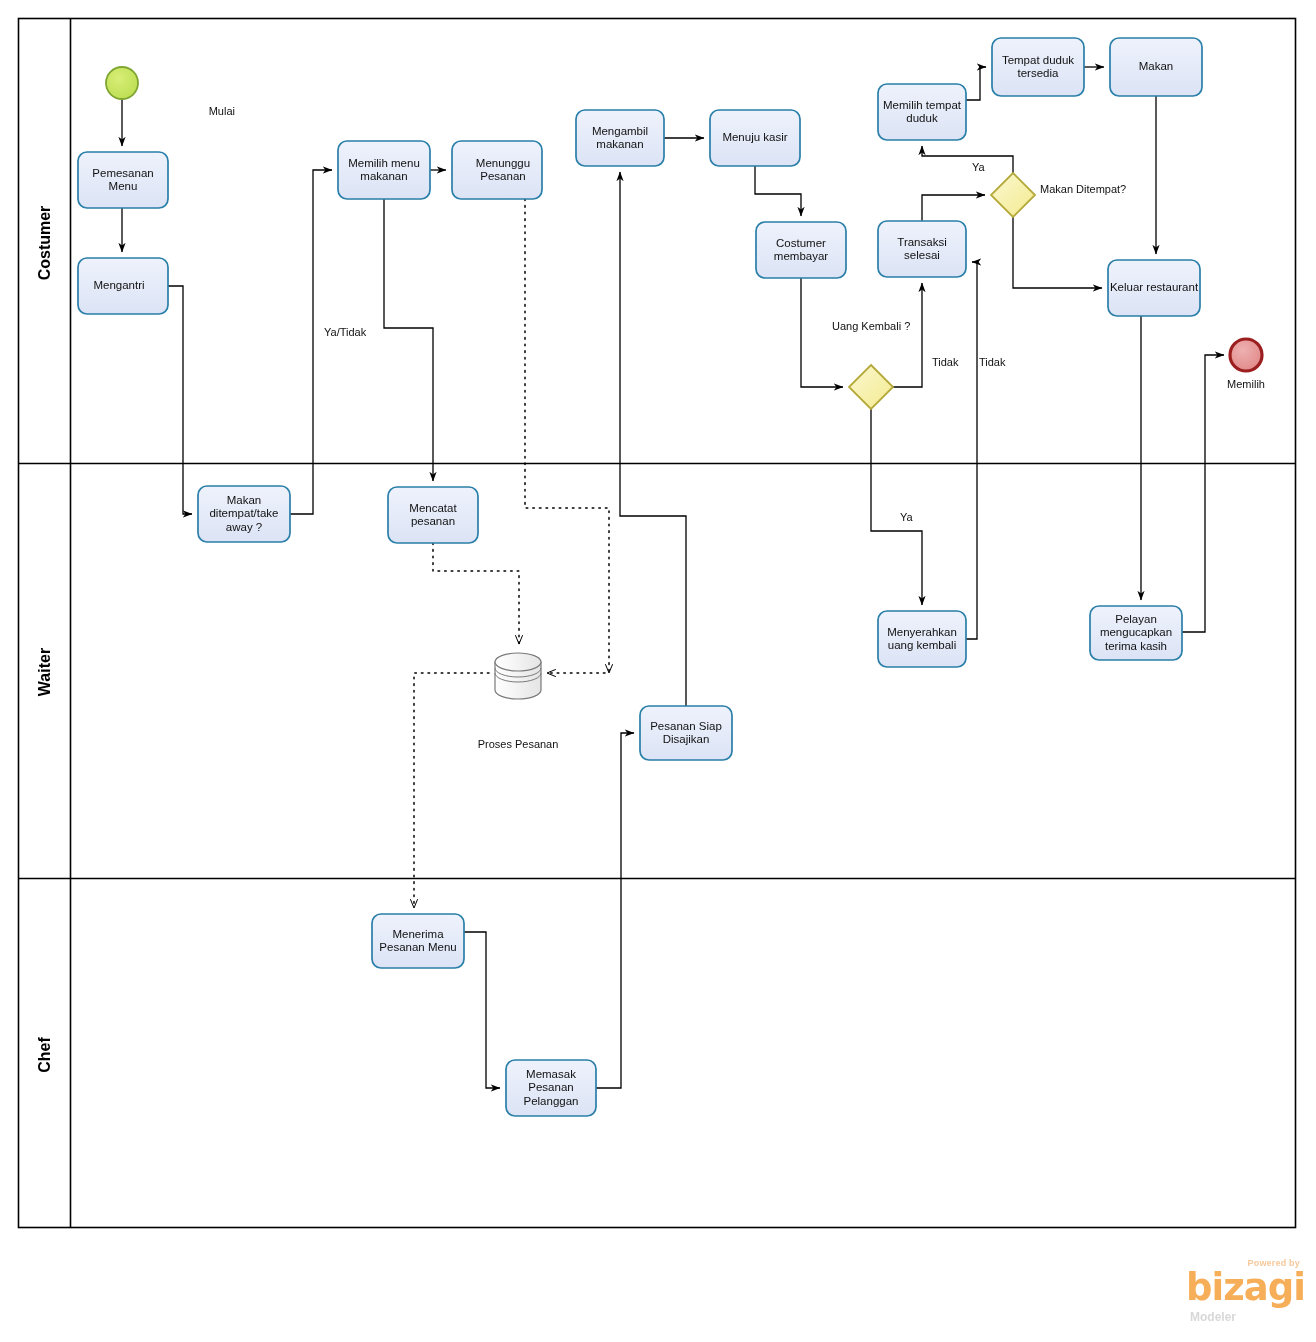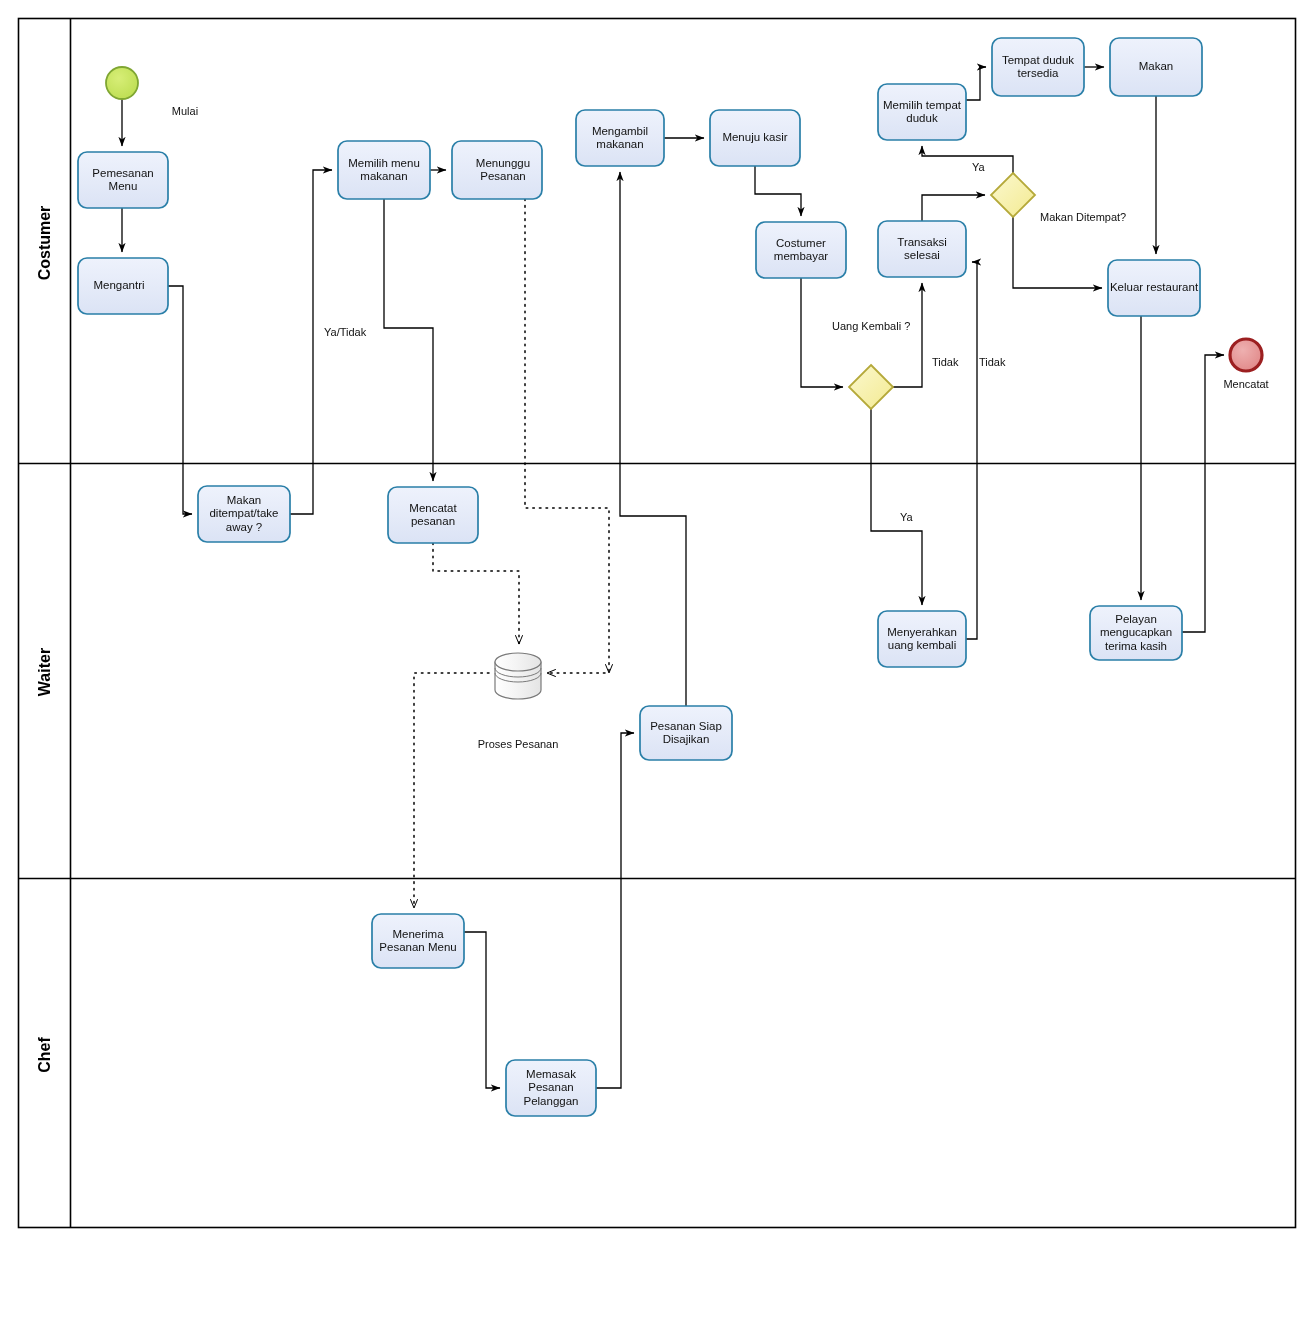--- a/index.html
+++ b/index.html
@@ -46,21 +46,20 @@
     white-space:nowrap;
     text-align:center;
     margin-top:22px;
   }
   .gw-label{
     position:absolute;
     font-size:11px;
     color:#111;
     text-align:left;
     line-height:1.2;
-    margin-top:28px;
   }
   
   #logo{position:absolute;left:1186px;top:1258px;width:120px;height:74px;}
   #logo .powered{
     position:absolute;right:6px;top:0px;
     font-size:9px;color:#f6c89a;font-weight:bold;letter-spacing:.2px;
   }
   #logo .word{
     position:absolute;left:0px;top:11px;
     font-size:37px;line-height:37px;font-weight:bold;
@@ -234,28 +233,33 @@
   <div class="node-label task-label" style="left:1110px;top:38px;width:92px;height:58px;">Makan</div>
   <div class="node-label task-label" style="left:1108px;top:260px;width:92px;height:56px;">Keluar restaurant</div>
   <div class="node-label task-label" style="left:198px;top:486px;width:92px;height:56px;">Makan ditempat/take away ?</div>
   <div class="node-label task-label" style="left:388px;top:487px;width:90px;height:56px;">Mencatat pesanan</div>
   <div class="node-label task-label" style="left:640px;top:706px;width:92px;height:54px;">Pesanan Siap Disajikan</div>
   <div class="node-label task-label" style="left:878px;top:611px;width:88px;height:56px;">Menyerahkan uang kembali</div>
   <div class="node-label task-label" style="left:1090px;top:606px;width:92px;height:54px;">Pelayan mengucapkan terima kasih</div>
   <div class="node-label task-label" style="left:372px;top:914px;width:92px;height:54px;">Menerima Pesanan Menu</div>
   <div class="node-label task-label" style="left:506px;top:1060px;width:90px;height:56px;">Memasak Pesanan Pelanggan</div>
 
-  <div class="event-label" style="left:102px;top:105px;width:100px;text-align:center;padding-left:33px;">Mulai</div>
-  <div class="event-label" style="left:1206px;top:378px;width:80px;">Mencatat</div>
+  <div class="event-label" style="left:102px;top:105px;width:100px;text-align:right;padding-left:33px;">Mulai</div>
+  <div class="event-label" style="left:1206px;top:378px;width:80px;">Memilih</div>
 
   <div class="gw-label" style="left:1040px;top:183px;width:90px;">Makan Ditempat?</div>
 
   <div class="ds-label" style="left:458px;top:716px;width:120px;">Proses Pesanan</div>
 
   <div class="edge-label" style="left:324px;top:326px;">Ya/Tidak</div>
   <div class="edge-label" style="left:832px;top:320px;">Uang Kembali ?</div>
   <div class="edge-label" style="left:932px;top:356px;">Tidak</div>
   <div class="edge-label" style="left:979px;top:356px;">Tidak</div>
   <div class="edge-label" style="left:972px;top:161px;">Ya</div>
   <div class="edge-label" style="left:900px;top:511px;">Ya</div>
 
+  <div id="logo">
+    <div class="powered">Powered by</div>
+    <div class="word">bizagi</div>
+    <div class="sub">Modeler</div>
+  </div>
 
 </div>
 
 </body></html>

